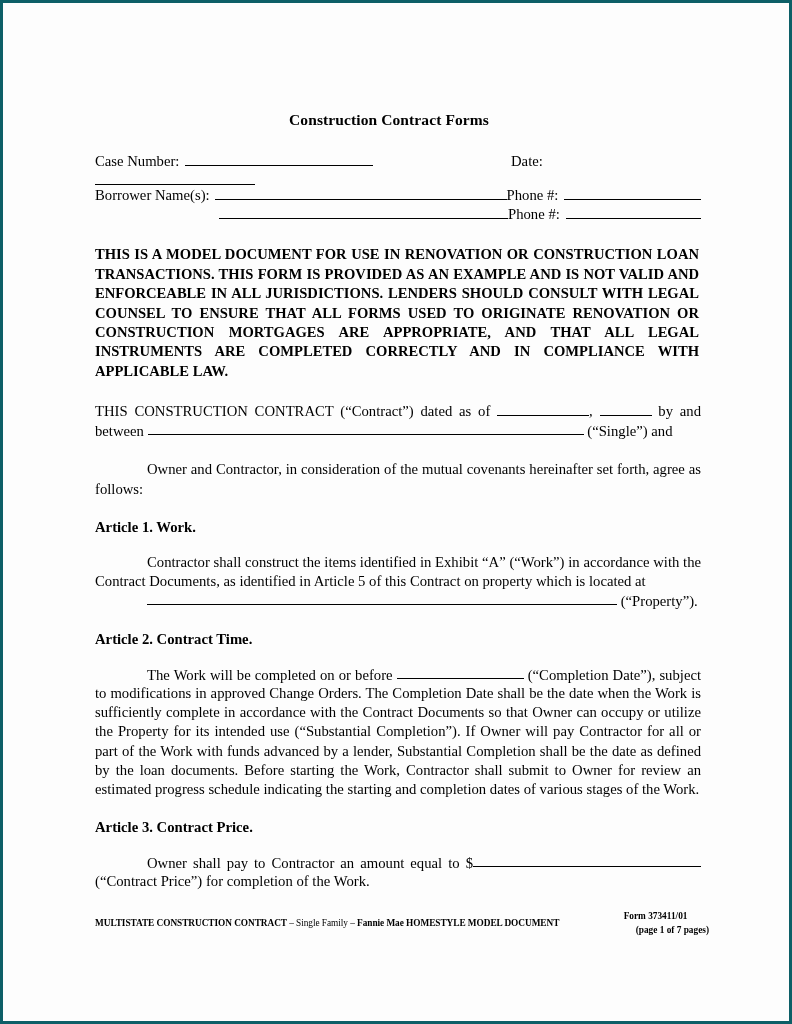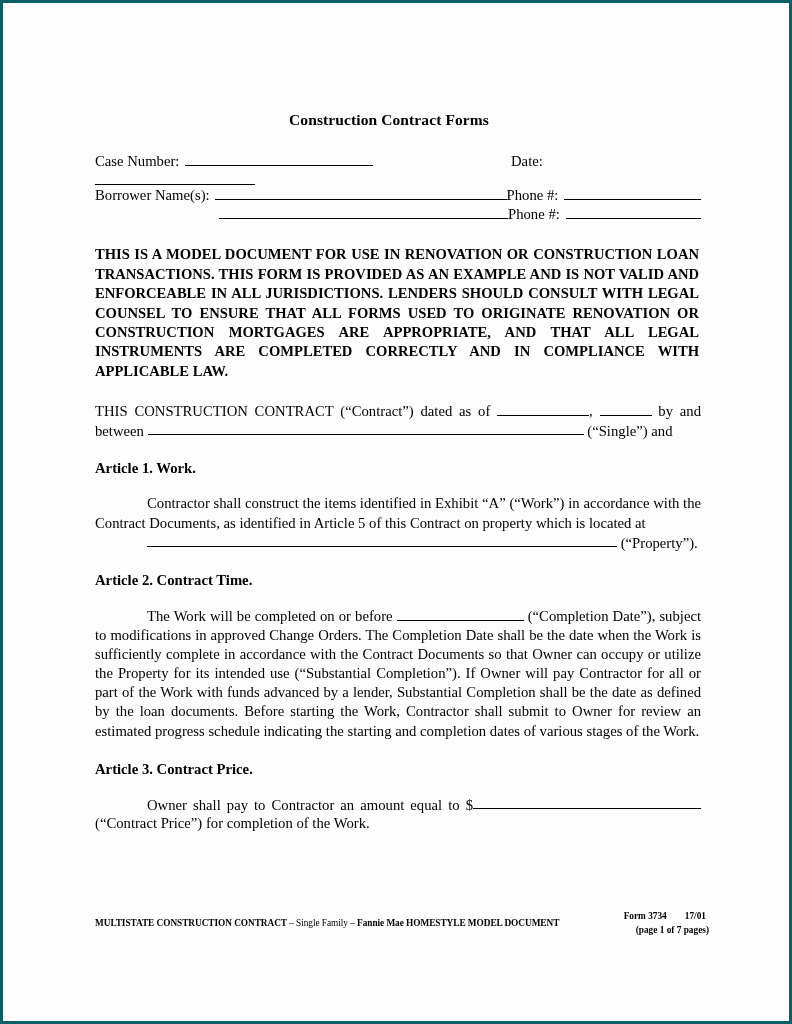--- a/index.html
+++ b/index.html
@@ -130,21 +130,21 @@
     justify-content: space-between;
   }
   .footer-left { font-weight: bold; letter-spacing: -0.05px; }
   .footer-left .reg { font-weight: normal; }
   .footer-right {
     text-align: left;
     font-weight: bold;
     white-space: nowrap;
     padding-left: 10px;
   }
-  .footer-form { display: flex; gap: 18px; }
+  .footer-form { display: flex; }
   .footer-page { font-weight: bold; padding-left: 12px; }
 </style>
 </head>
 <body>
 
 <div class="page-frame">
   <div class="sheet">
 
     <div class="doc-title">Construction Contract Forms</div>
 
@@ -184,20 +184,21 @@
     <p class="para">
       <span>THIS CONSTRUCTION CONTRACT (“Contract”) dated as of</span>
       <span class="u u-date"></span><span>,</span>
       <span class="u u-year"></span>
       <span>by and</span>
       <span>between</span>
       <span class="u u-btw-a"></span><span class="u u-btw-b"></span>
       <span>(“Single”) and</span>
     </p>
 
+    <p class="para indent">Owner and Contractor, in consideration of the mutual covenants hereinafter set forth, agree as follows:</p>
 
     <p class="article-head">Article 1. Work.</p>
 
     <p class="para indent para-tight">
       <span>Contractor shall construct the items identified in Exhibit “A” (“Work”) in accordance with the Contract Documents, as identified in Article 5 of this Contract on property which is located at</span>
       <span class="blank-line-row">
         <span class="u u-prop"></span>
         <span>(“Property”).</span>
       </span>
     </p>
@@ -218,20 +219,20 @@
     </p>
 
   </div>
 
   <div class="footer">
     <div class="footer-main">
       <div class="footer-left"><span>MULTISTATE CONSTRUCTION CONTRACT</span><span class="reg"> – </span><span class="reg">Single Family</span><span class="reg"> – </span><span>Fannie Mae HOMESTYLE MODEL DOCUMENT</span></div>
       <div class="footer-right">
         <div class="footer-form">
           <span>Form 3734</span>
-          <span>17/01</span>
+          <span>11/01</span>
         </div>
         <div class="footer-page">(page 1 of 7 pages)</div>
       </div>
     </div>
   </div>
 
 </div>
 
 </body></html>

